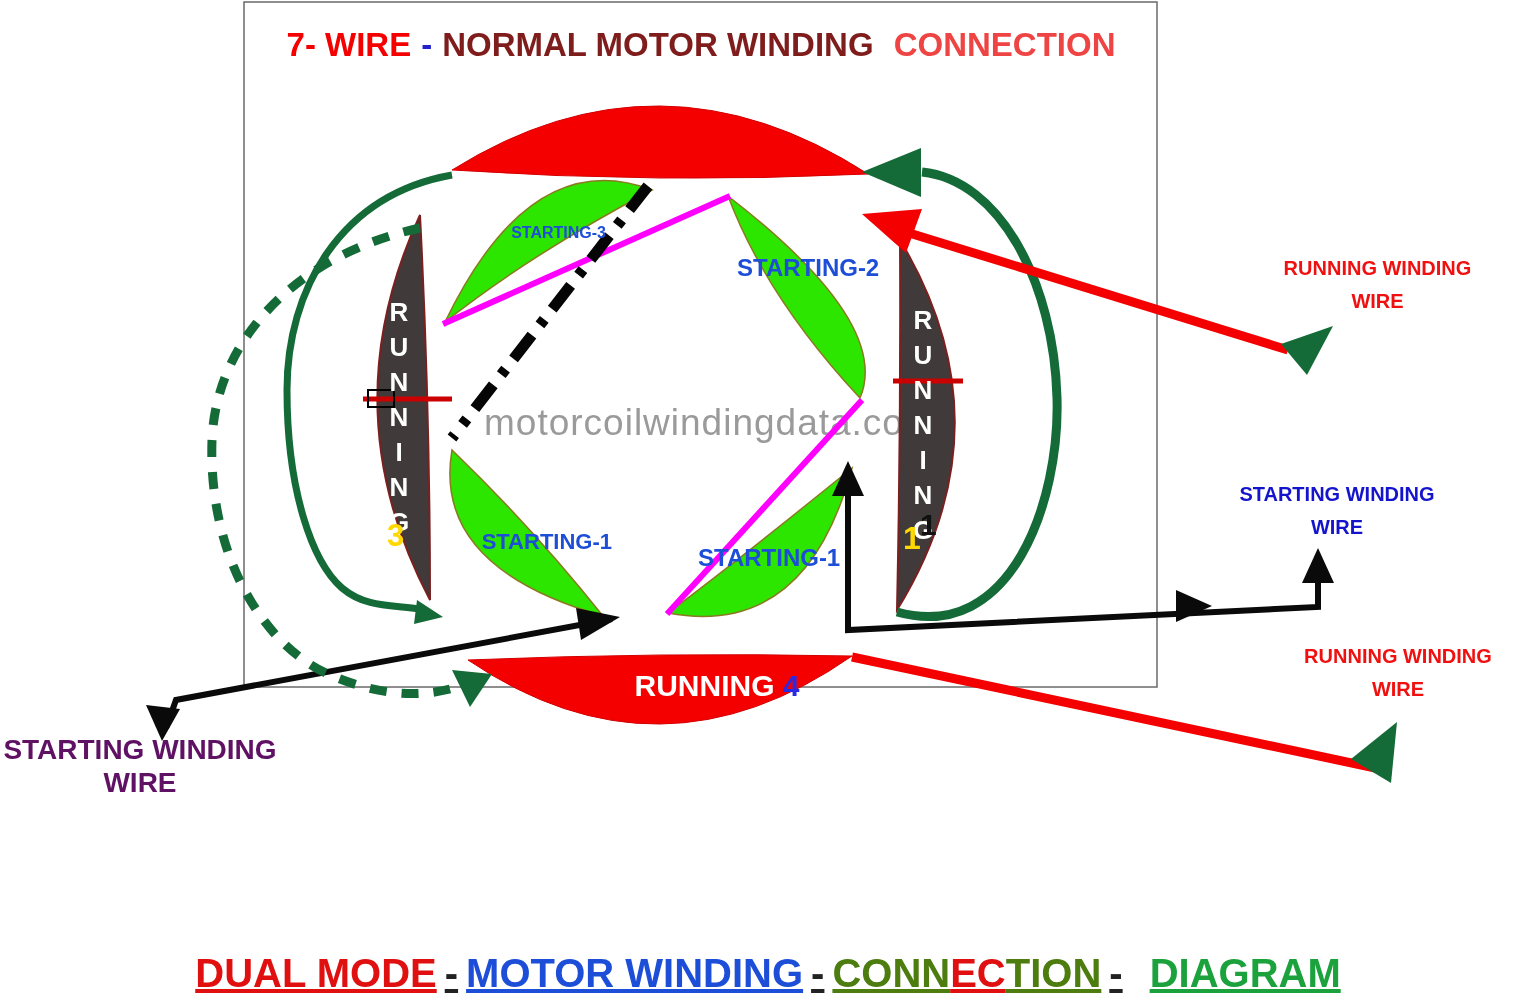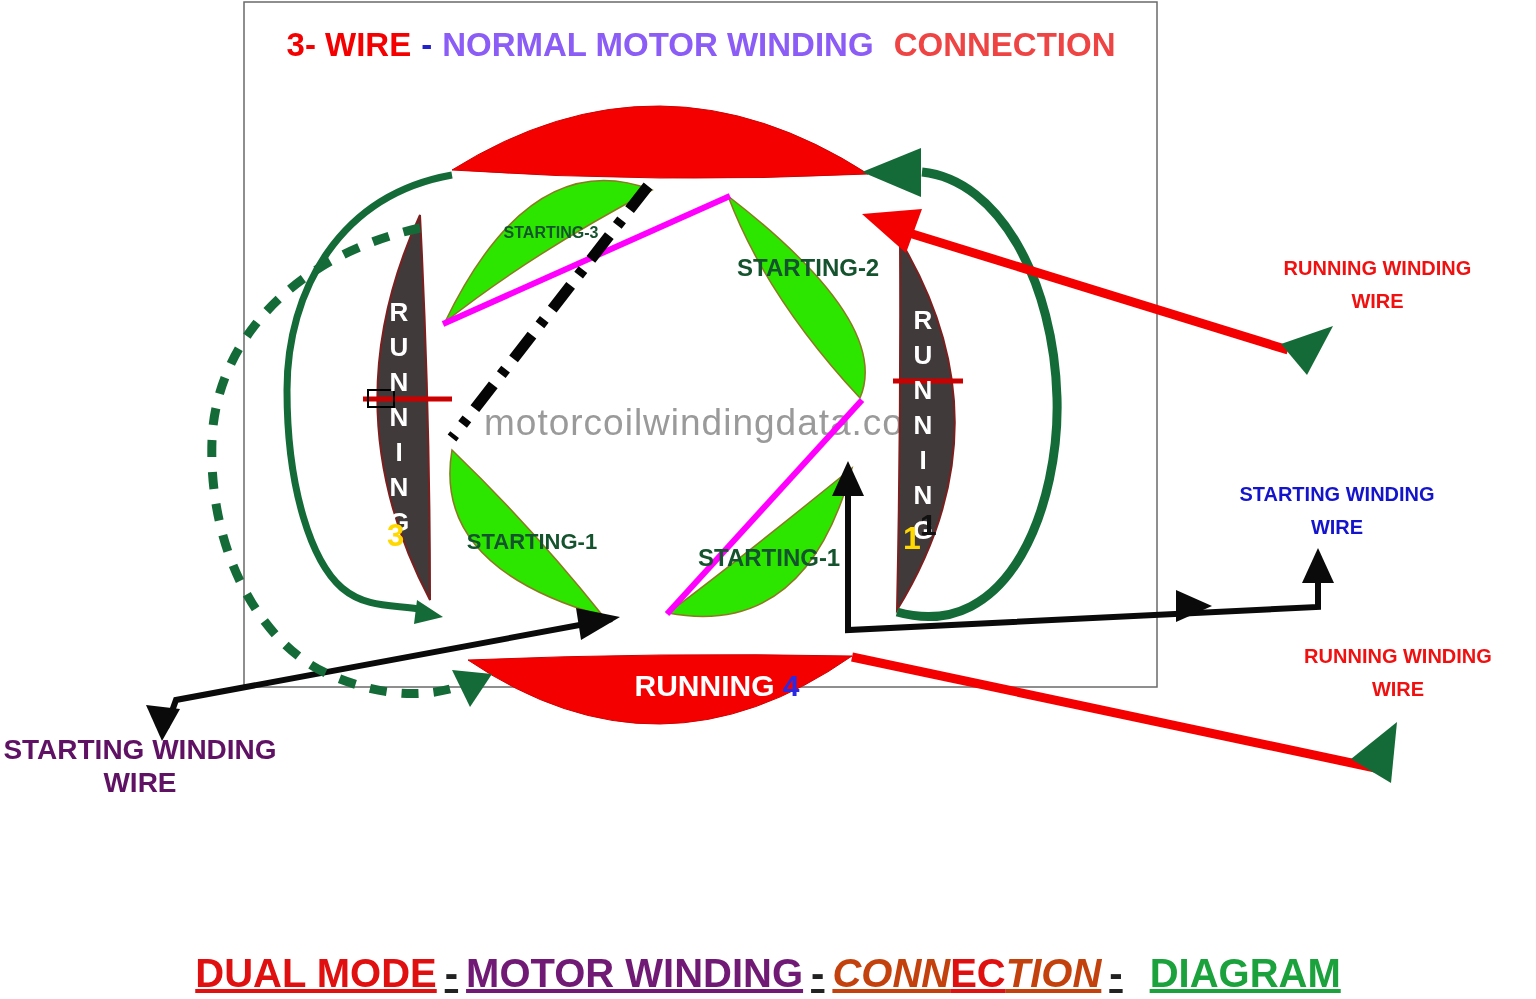--- a/index.html
+++ b/index.html
@@ -6,35 +6,35 @@
   #canvas{position:relative;width:1536px;height:999px;background:#ffffff;overflow:hidden;
           font-family:"Liberation Sans",sans-serif;}
   .abs{position:absolute;}
   svg{position:absolute;left:0;top:0;z-index:2;}
   .wm{z-index:1;font-size:37px;color:#9a9a9a;letter-spacing:1px;white-space:nowrap;}
   .txt{z-index:3;font-weight:bold;white-space:nowrap;}
   .ctr{text-align:center;}
   .toptitle{left:244px;top:26px;width:914px;font-size:33px;z-index:3;font-weight:bold;text-align:center;white-space:nowrap;}
   .toptitle .red{color:#f50000;}
   .toptitle .dash{color:#2222cc;margin:0 10px;}
-  .toptitle .blue{color:#8b5cf6;}
+  .toptitle .blue{color:#7f1d1d;}
   .toptitle .green{color:#ef4444;margin-left:20px;}
   .r2{left:558px;top:122px;width:208px;font-size:28px;color:#ffffff;}
   .r4{left:597px;top:669px;width:240px;font-size:30px;color:#ffffff;}
   .numy{color:#ffd800;}
   .numb{color:#2a2ae6;}
   .vert{writing-mode:vertical-rl;text-orientation:upright;color:#ffffff;font-size:26px;
         letter-spacing:5px;line-height:30px;}
-  .slabel{color:#14532d;}
+  .slabel{color:#1d4ed8;text-align:right;}
   .callout{line-height:33px;text-align:center;font-size:20px;}
   .bottomtitle{left:0;top:951px;width:1536px;font-size:40px;text-align:center;z-index:3;font-weight:bold;white-space:nowrap;}
   .bottomtitle span{text-decoration:underline;text-decoration-thickness:4px;}
   .bt-red{color:#e01010;}
-  .bt-ind{color:#701a75;}
-  .bt-blue{color:#c2410c;font-style:italic;}
+  .bt-ind{color:#1d4ed8;}
+  .bt-blue{color:#4d7c0f;}
   .bt-green{color:#1ba23c;margin-left:19px;}
   .bt-dash{color:#222222;margin:0 8px;}
 </style>
 </head>
 <body>
 
 <div id="canvas">
 
   <div class="abs wm" style="left:484px;top:402px;">motorcoilwindingdata.com</div>
 
@@ -83,21 +83,21 @@
 
     <line x1="893" y1="228" x2="1288" y2="350" stroke="#f40000" stroke-width="9"></line>
     <polygon points="862,214 922,209 906,253" fill="#f40000"></polygon>
     <polygon points="1333,326 1307,375 1281,344" fill="#156b38"></polygon>
 
     <line x1="852" y1="657" x2="1380" y2="769" stroke="#f40000" stroke-width="9"></line>
     <polygon points="1397,722 1391,783 1351,759" fill="#156b38"></polygon>
   </svg>
 
   <div class="abs toptitle">
-    <span class="red">3- WIRE</span><span class="dash">-</span><span class="blue">NORMAL MOTOR WINDING</span><span class="green">CONNECTION</span>
+    <span class="red">7- WIRE</span><span class="dash">-</span><span class="blue">NORMAL MOTOR WINDING</span><span class="green">CONNECTION</span>
   </div>
 
 
   <div class="abs txt ctr r4">
     <span>RUNNING</span>
     <span class="numb">4</span>
   </div>
 
   <div class="abs txt vert" style="left:384px;top:297px;z-index:3;">RUNNING</div>
   <div class="abs txt numy" style="left:387px;top:518px;font-size:31px;z-index:3;">3</div>

